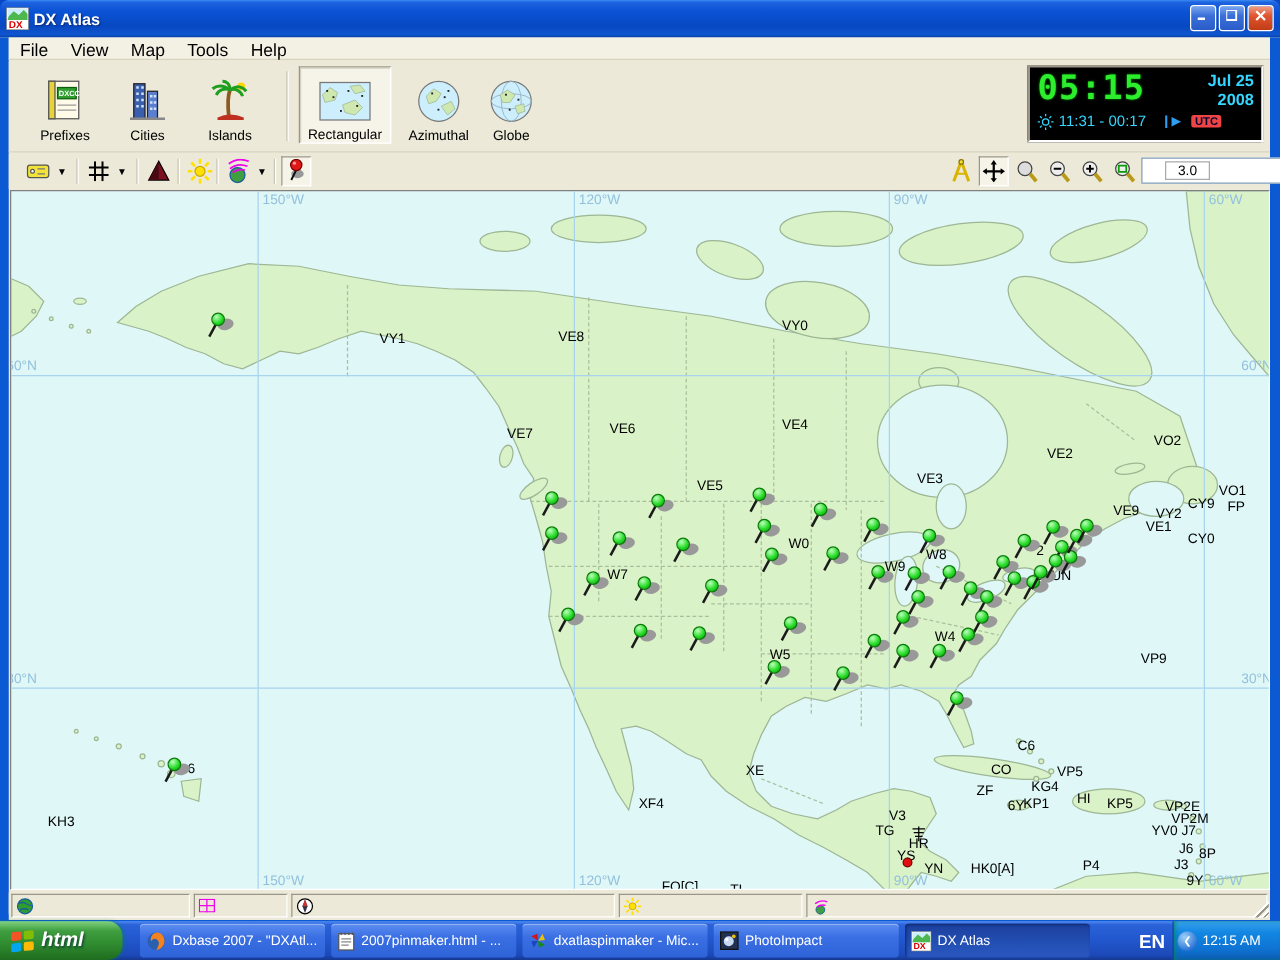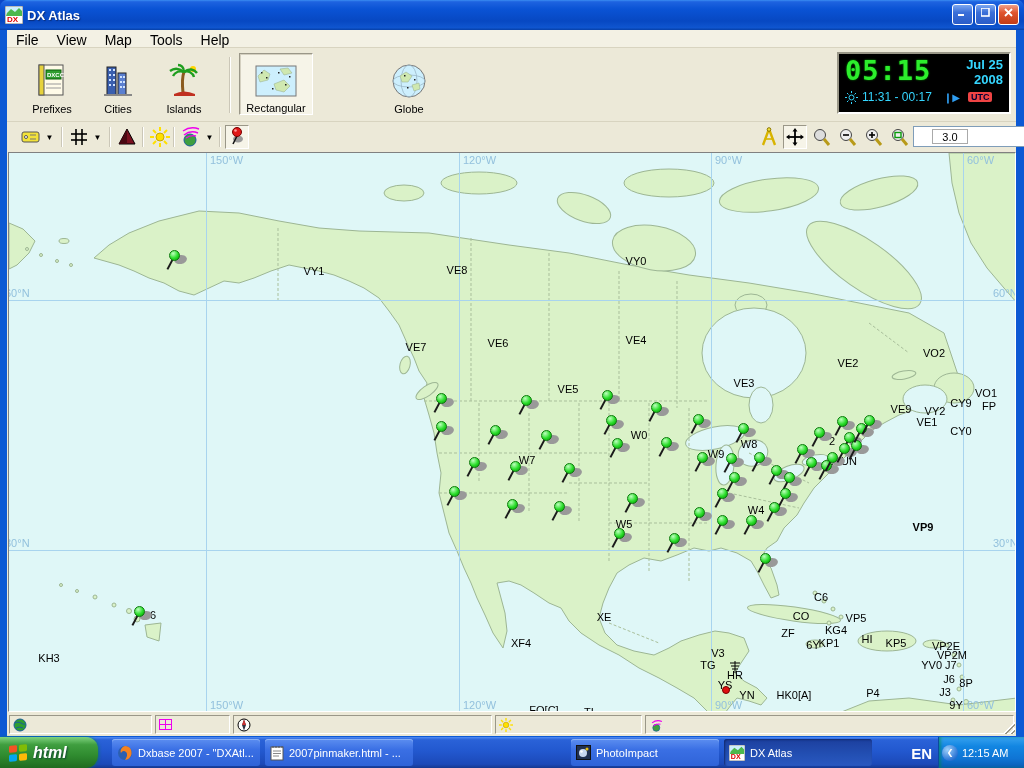--- a/index.html
+++ b/index.html
@@ -28,21 +28,21 @@
   .menuitem { padding:2px 9px; font-size:14px; color:#000; }
 
   
   #toolbar1 { position:absolute; left:0; top:19px; width:100%; height:73px; background:#ece9d8; border-bottom:1px solid #d8d4c0; }
   .tb1btn { position:absolute; top:4px; width:62px; height:62px; display:flex; flex-direction:column; align-items:center; justify-content:flex-end; font-size:11px; color:#000; }
   .tb1btn .ic { margin-bottom:4px; }
   .tb1btn.pressed { background:#f6f4e8; border:1px solid; border-color:#9a9788 #fff #fff #9a9788; box-shadow:inset 1px 1px 0 #d4d0c0; }
   .tbsep { position:absolute; top:8px; width:2px; height:56px; border-left:1px solid #cbc7b8; border-right:1px solid #fff; }
 
   
-  #clock { position:absolute; right:5px; top:3px; width:174px; height:62px; background:#000;
+  #clock { position:absolute; right:5px; top:3px; width:189px; height:62px; background:#000;
     border:2px solid; border-color:#9a9788 #fff #fff #9a9788; padding:3px 6px; }
   #clock .big { font-family:"DejaVu Sans Mono",monospace; font-weight:bold; font-size:27px; line-height:28px; color:#2dee2d; letter-spacing:1px; text-shadow:0 0 2px #0a0; float:left; }
   #clock .date { float:right; text-align:right; color:#35d6ff; font-weight:bold; font-size:13px; line-height:15px; }
   #clock .sub { clear:both; display:flex; align-items:center; gap:4px; color:#35d6ff; font-size:12px; padding-top:3px; }
   #clock .utc { background:#ef4444; color:#003; font-size:9px; font-weight:bold; padding:0 3px; border-radius:2px; margin-left:4px; }
   #clock .play { color:#2f9df0; font-size:10px; margin-left:8px; }
 
   
   #toolbar2 { position:absolute; left:0; top:93px; width:100%; height:28px; background:#ece9d8; }
   .tb2btn { position:absolute; top:2px; height:24px; width:24px; display:flex; align-items:center; justify-content:center; }
@@ -194,20 +194,33 @@
           <g fill="#222">
               <rect x="7" y="8" width="1.5" height="1.5"></rect>
               <rect x="12" y="13" width="1.5" height="1.5"></rect>
               <rect x="24" y="8" width="1.5" height="1.5"></rect>
               <rect x="31" y="20" width="1.5" height="1.5"></rect>
               <rect x="18" y="24" width="1.5" height="1.5"></rect>
               <rect x="35" y="12" width="1.5" height="1.5"></rect>
             </g>
         </svg>
         <span>Rectangular</span>
+      </div>
+      <div class="tb1btn" style="left:312px; width:64px">
+        <svg class="ic" width="36" height="36" viewBox="0 0 36 36">
+          <circle cx="18" cy="18" r="16" fill="#cdeffd" stroke="#777"></circle>
+          <path d="M8,14 L14,8 L20,12 L16,18 L10,20 Z M20,22 L28,18 L31,24 L25,29 Z" fill="#cfe8b0" stroke="#9db694" stroke-width="0.6"></path>
+          <g fill="#222">
+              <rect x="12" y="11" width="1.5" height="1.5"></rect>
+              <rect x="22" y="14" width="1.5" height="1.5"></rect>
+              <rect x="17" y="24" width="1.5" height="1.5"></rect>
+              <rect x="25" y="9" width="1.5" height="1.5"></rect>
+            </g>
+        </svg>
+        <span>Azimuthal</span>
       </div>
       <div class="tb1btn" style="left:376px; width:52px">
         <svg class="ic" width="36" height="36" viewBox="0 0 36 36">
           <circle cx="18" cy="18" r="16" fill="#cdeffd" stroke="#777"></circle>
           <ellipse cx="18" cy="18" rx="8" ry="16" fill="none" stroke="#9bb7c8" stroke-width="0.8"></ellipse>
           <ellipse cx="18" cy="18" rx="16" ry="6" fill="none" stroke="#9bb7c8" stroke-width="0.8"></ellipse>
           <path d="M9,13 L15,9 L21,13 L17,19 L11,19 Z M21,22 L28,20 L29,26 L23,28 Z" fill="#cfe8b0" stroke="#9db694" stroke-width="0.6"></path>
           <g fill="#222">
               <rect x="13" y="12" width="1.5" height="1.5"></rect>
               <rect x="23" y="16" width="1.5" height="1.5"></rect>
@@ -480,23 +493,23 @@
           <div class="plabel" style="left: 735px; top: 230px;">VE3</div>
           <div class="plabel" style="left: 839px; top: 210px;">VE2</div>
           <div class="plabel" style="left: 925px; top: 200px;">VO2</div>
           <div class="plabel" style="left: 977px; top: 240px;">VO1</div>
           <div class="plabel" style="left: 980px; top: 253px;">FP</div>
           <div class="plabel" style="left: 952px; top: 250px;">CY9</div>
           <div class="plabel" style="left: 926px; top: 258px;">VY2</div>
           <div class="plabel" style="left: 918px; top: 269px;">VE1</div>
           <div class="plabel" style="left: 892px; top: 256px;">VE9</div>
           <div class="plabel" style="left: 952px; top: 278px;">CY0</div>
-          <div class="plabel" style="left: 914px; top: 374px; font-weight: bold;">VP9</div>
+          <div class="plabel" style="left: 914px; top: 374px;">VP9</div>
           <div class="plabel" style="left: 630px; top: 282px;">W0</div>
-          <div class="plabel" style="left: 518px; top: 307px;">W7</div>
+          <div class="plabel" style="left: 485px; top: 307px;">W7</div>
           <div class="plabel" style="left: 707px; top: 301px;">W9</div>
           <div class="plabel" style="left: 740px; top: 291px;">W8</div>
           <div class="plabel" style="left: 615px; top: 371px;">W5</div>
           <div class="plabel" style="left: 747px; top: 357px;">W4</div>
           <div class="plabel" style="left: 833px; top: 308px;">U#UN</div>
           <div class="plabel" style="left: 823px; top: 288px;">2</div>
           <div class="plabel" style="left: 856px; top: 278px;">1</div>
           <div class="plabel" style="left: 144px; top: 462px;">6</div>
           <div class="plabel" style="left: 40px; top: 505px;">KH3</div>
           <div class="plabel" style="left: 595px; top: 464px;">XE</div>
@@ -851,20 +864,29 @@
           </g>
         <g stroke="#555">
             <line x1="3" y1="1" x2="3" y2="3"></line>
             <line x1="6" y1="1" x2="6" y2="3"></line>
             <line x1="9" y1="1" x2="9" y2="3"></line>
             <line x1="12" y1="1" x2="12" y2="3"></line>
           </g>
       </svg>
       <span>2007pinmaker.html - ...</span>
     </div>
+    <div class="taskbtn" style="left:418px">
+      <svg width="15" height="15" viewBox="0 0 15 15">
+        <path d="M7.5,7.5 L2,4 L7,2 Z" fill="#d01818"></path>
+        <path d="M7.5,7.5 L11,2 L13,7 Z" fill="#e8c010"></path>
+        <path d="M7.5,7.5 L13,11 L8,13 Z" fill="#188a18"></path>
+        <path d="M7.5,7.5 L4,13 L2,8 Z" fill="#1848c0"></path>
+      </svg>
+      <span>dxatlaspinmaker - Mic...</span>
+    </div>
     <div class="taskbtn" style="left:571px">
       <svg width="15" height="15" viewBox="0 0 15 15">
         <rect x="0.5" y="0.5" width="14" height="14" fill="#203050" stroke="#111"></rect>
         <circle cx="7" cy="8" r="4" fill="#c8d8f0"></circle>
           <circle cx="5.5" cy="6.5" r="1.3" fill="#fff"></circle>
         <circle cx="11" cy="4" r="1.5" fill="#e8c010"></circle>
       </svg>
       <span>PhotoImpact</span>
     </div>
     <div class="taskbtn active" style="left:724px">

